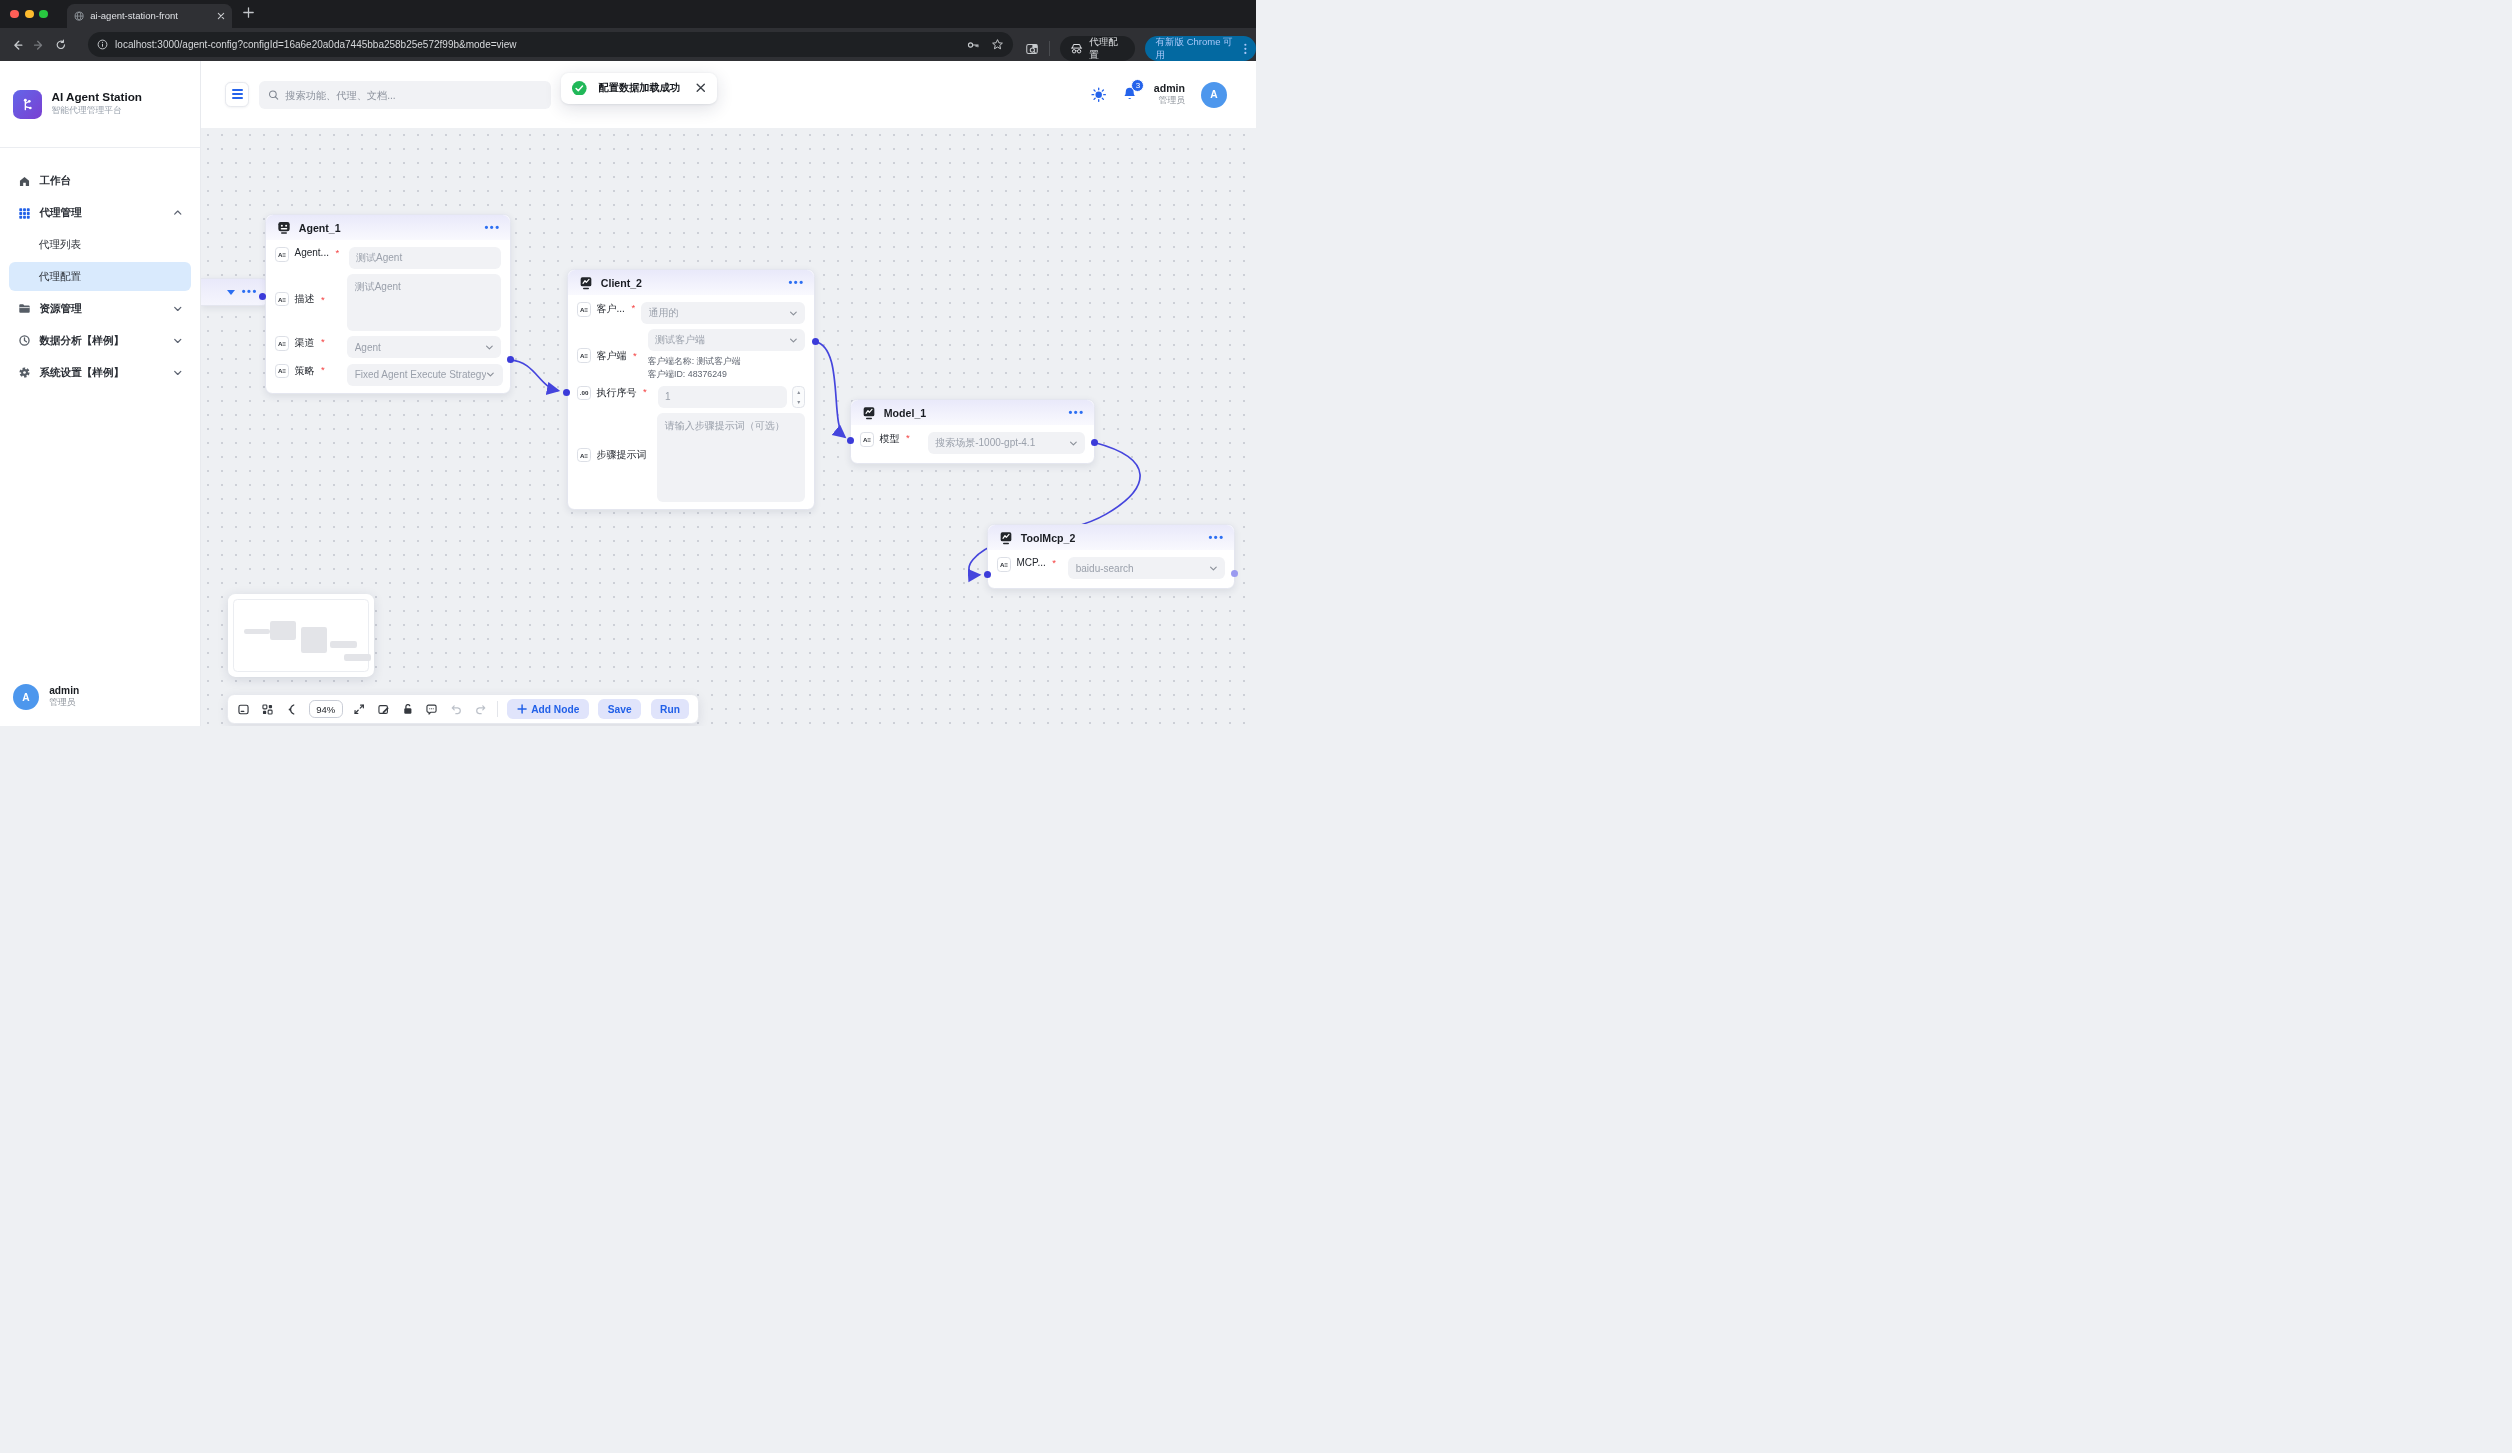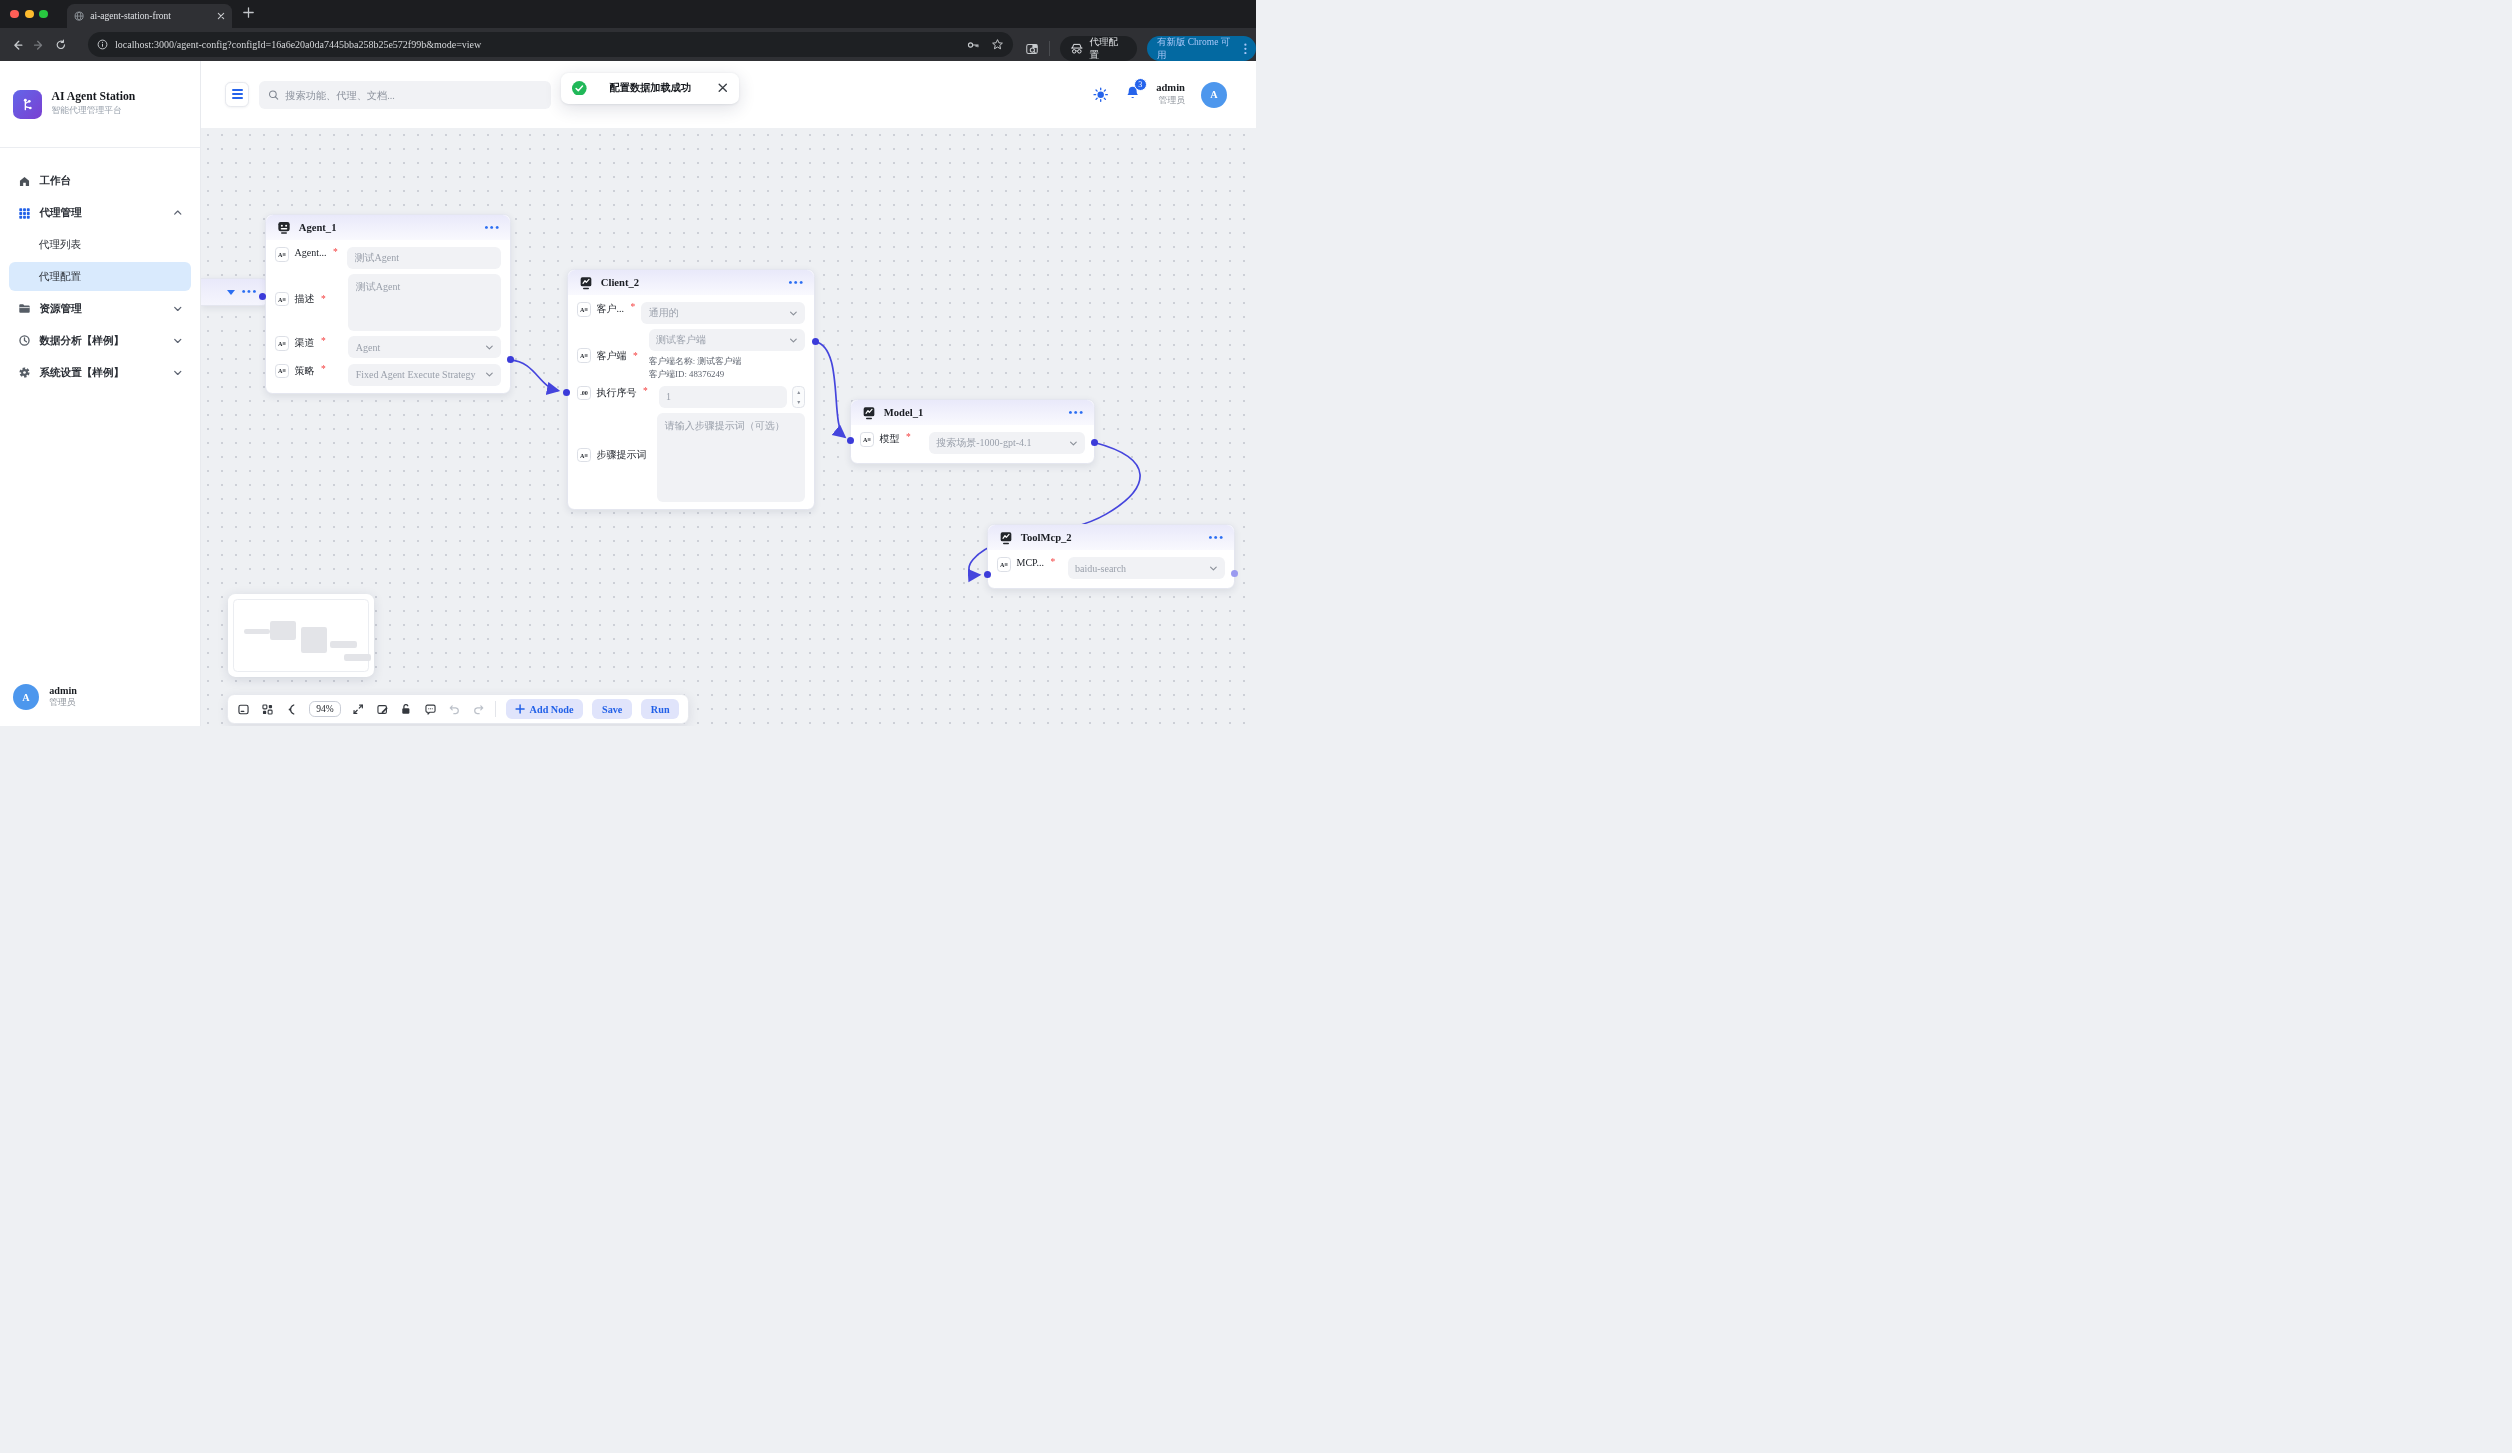--- a/index.html
+++ b/index.html
@@ -1,17 +1,17 @@
 <!DOCTYPE html>
 <html style="font-size:11.7px"><head>
 <meta charset="utf-8">
 <style>
   * { margin:0; padding:0; box-sizing:border-box; }
   html,body { width:1256px; height:727px; font-family:"Liberation Sans",sans-serif; background:#eef0f3; }
-  .stage { position:relative; width:1256px; height:727px; overflow:hidden;font-family:Liberation Serif, serif; }
+  .stage { position:relative; width:1256px; height:727px; overflow:hidden; }
 
   
   .tabstrip { position:absolute; left:0; top:0; width:100%; height:28px; background:#1c1d20; display:flex; align-items:flex-end; }
   .traffic { position:absolute; left:10.2px; top:9.5px; display:flex; gap:5.8px; }
   .traffic span { width:8.8px; height:8.8px; border-radius:50%; display:block; }
   .t-red{background:#ff5f57}.t-yellow{background:#febc2e}.t-green{background:#28c840}
   .tab { position:absolute; left:67px; top:3.7px; width:165px; height:24px; background:#2f3034; border-radius:7.3px 7.3px 0 0; display:flex; align-items:center; padding:0 7.3px; gap:5.8px; }
   .tab-title { color:#dfe1e5; font-size:9.5px; flex:1; white-space:nowrap; overflow:hidden; }
   .newtab-btn { position:absolute; left:243px; top:7.3px; color:#c2c5c9; font-size:13px; line-height:13px; cursor:pointer; }
   .navbar { position:absolute; left:0; top:28px; width:100%; height:34px; background:#2f3034; display:flex; align-items:center; }
@@ -40,21 +40,21 @@
   .u-name { font-size:10.2px; font-weight:700; color:#1a1d22; }
   .u-role { font-size:8.8px; color:#8a9098; margin-top:1.5px; }
 
   .main { position:relative; flex:1; height:100%; display:flex; flex-direction:column; }
   .appheader { height:67px; background:#fff; position:relative; flex:0 0 auto; }
   .hamburger { position:absolute; left:24px; top:20.5px; width:24px; height:25px; background:#fff; border:0.7px solid #e7e9ee; border-radius:5.8px; box-shadow:0 0.7px 2.2px rgba(20,30,60,.06); display:flex; flex-direction:column; gap:2.2px; align-items:center; justify-content:center; cursor:pointer; }
   .hamburger i { display:block; width:11px; height:1.8px; border-radius:1.5px; background:#2563eb; }
   .searchbox { position:absolute; left:58px; top:20px; width:292px; height:28px; background:#f1f2f5; border-radius:5.8px; display:flex; align-items:center; gap:6.6px; padding:0 8.8px; }
   .searchbox input { border:none; outline:none; background:transparent; font-size:10.2px; color:#30343b; width:100%; font-family:inherit; }
   .searchbox input::placeholder { color:#8b919c; }
-  .toast { position:absolute; left:360px; top:11.7px; height:31px; background:#fff; border-radius:7.3px; box-shadow:0 4.4px 17.5px rgba(25,35,70,.14),0 0.7px 2.2px rgba(25,35,70,.08); display:flex; align-items:center; gap:23px; padding:0 11px; z-index:30; }
+  .toast { position:absolute; left:360px; top:11.7px; height:31px; background:#fff; border-radius:7.3px; box-shadow:0 4.4px 17.5px rgba(25,35,70,.14),0 0.7px 2.2px rgba(25,35,70,.08); display:flex; align-items:center; gap:12px; padding:0 11px; z-index:30; }
   .toast-msg { font-size:10.2px; font-weight:700; color:#15181d; }
   .toast-close { color:#3a3f46; font-size:11px; margin-left:4.4px; cursor:pointer; }
   .hdr-right { position:absolute; right:29px; top:0; height:67px; display:flex; align-items:center; gap:16px; }
   .bell-wrap { position:relative; }
   .badge { position:absolute; right:-6.6px; top:-7.3px; min-width:13px; height:13px; border-radius:50%; background:#2563eb; border:1.5px solid #fff; color:#fff; font-size:8px; display:flex; align-items:center; justify-content:center; }
   .hdr-user { text-align:right; }
   .hdr-user .u-name { font-size:10.6px; }
   .hdr-user .u-role { font-size:8.8px; }
 
   

